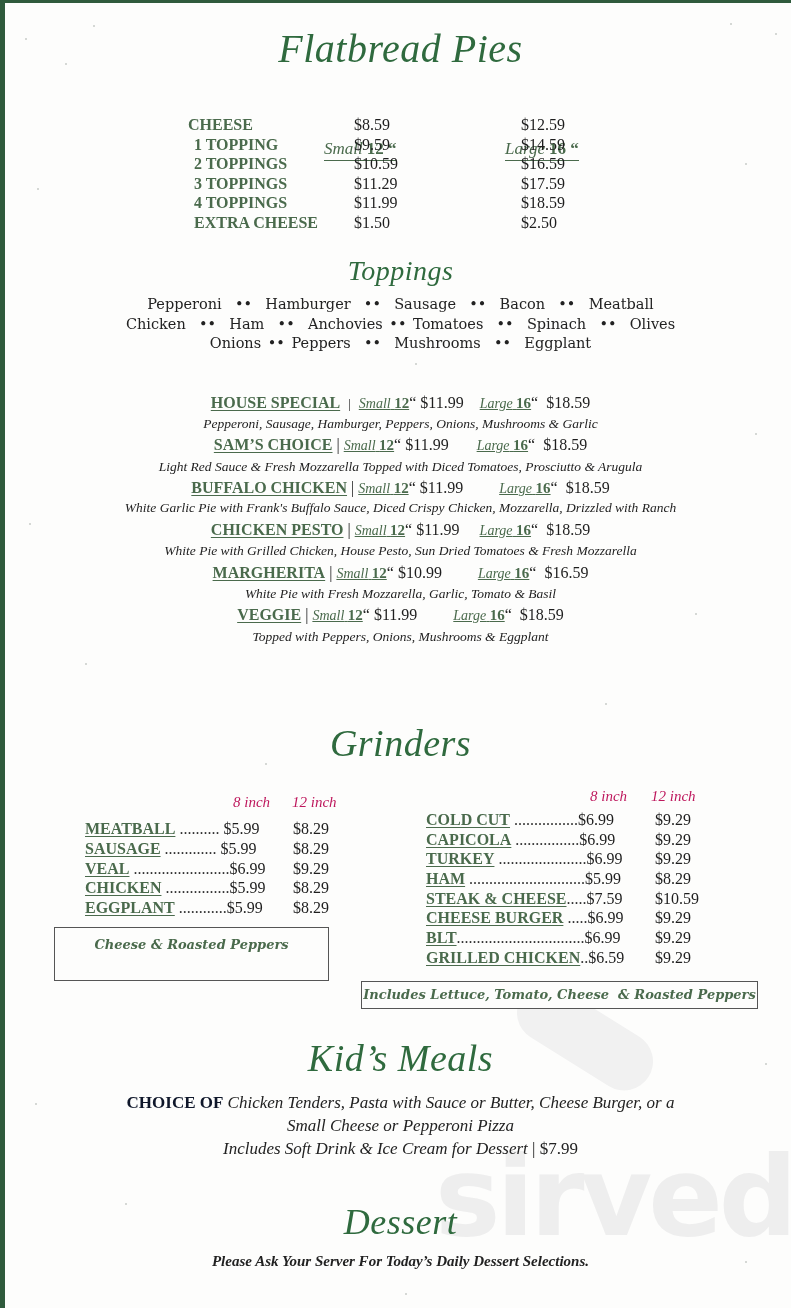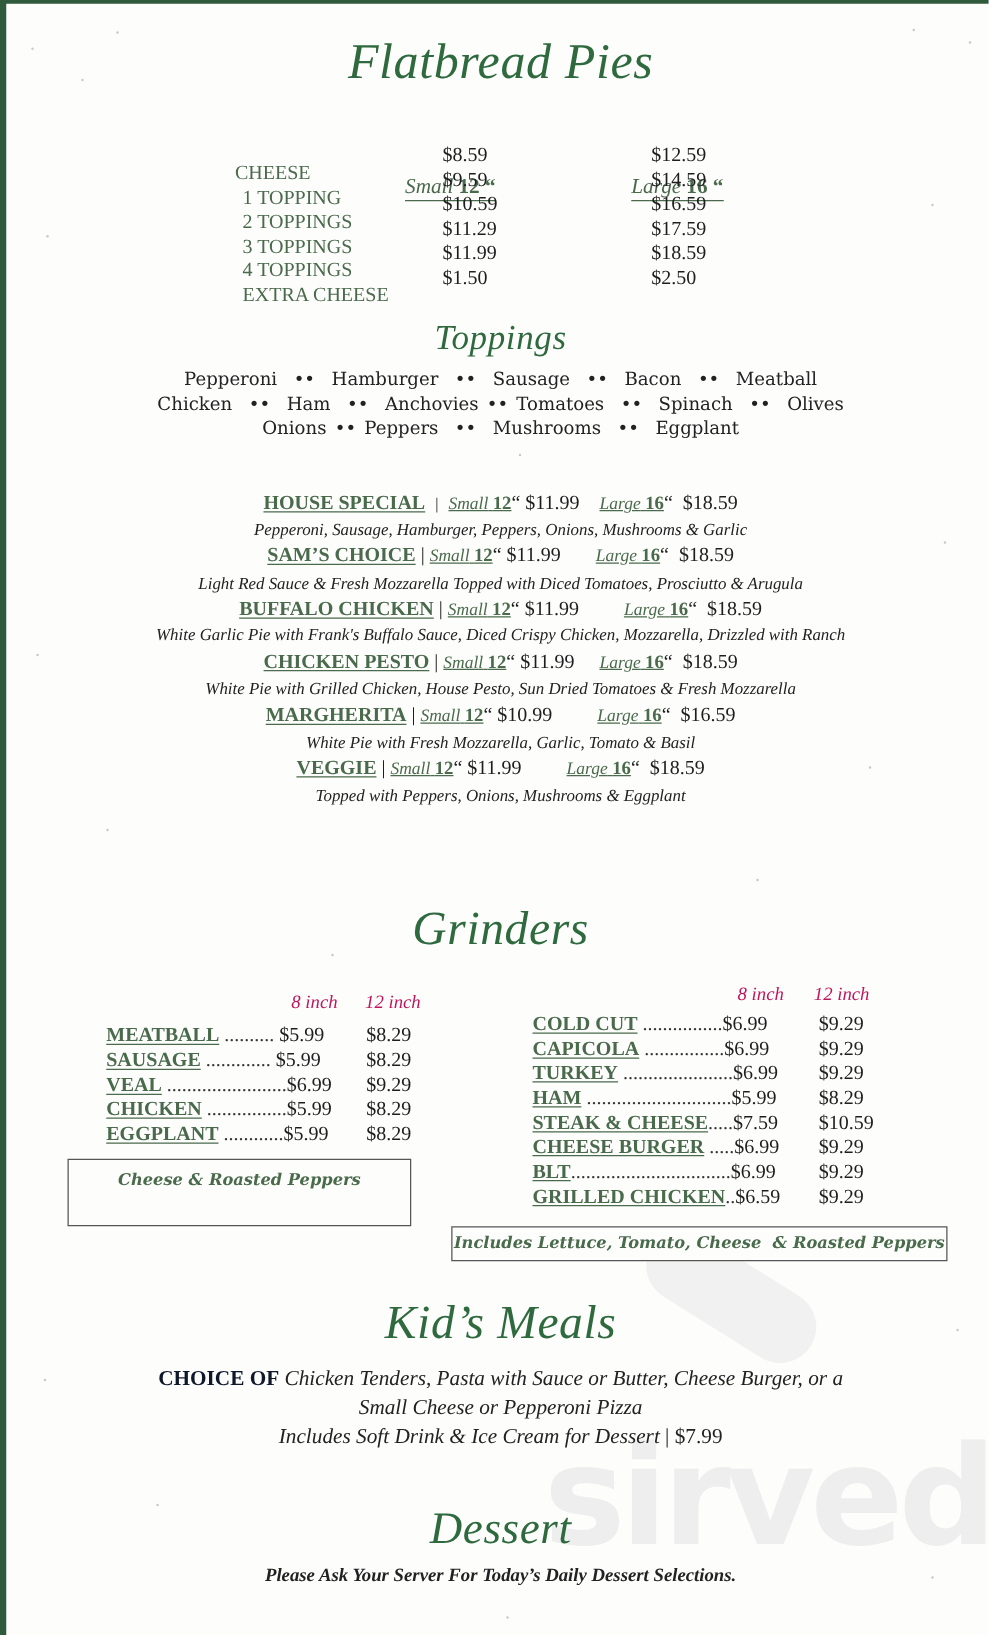--- a/index.html
+++ b/index.html
@@ -21,21 +21,21 @@
   .script-title {
     position: absolute; left: 0; width: 791px; text-align: center;
     font-family: "Liberation Serif", "DejaVu Serif", serif;
     font-style: italic; color: #2f6a3e; letter-spacing: 0.5px;
   }
 
   
   .fb-head { position: absolute; top: 88px; font-style: italic; font-size: 17px; color: #4a6a4c; border-bottom: 1px solid #4a6a4c; padding-bottom: 1px; margin-top: 48px; }
   .fb-head b { font-style: normal; font-weight: bold; font-size: 17px; margin-left: 4px; }
   .fb-row { position: absolute; left: 0; width: 791px; height: 20px; font-size: 16px; }
-  .fb-row .name { position: absolute; font-weight: normal; color: #4a6a4c; margin-top: 14px; }
+  .fb-row .name { position: absolute; font-weight: bold; color: #4a6a4c; }
   .fb-row .small { position: absolute; left: 349px; }
   .fb-row .large { position: absolute; left: 516px; }
 
   
   .toppings-line { position: absolute; left: 0; width: 791px; text-align: center; font-family: "DejaVu Serif", serif; font-size: 14.5px; color: #222; word-spacing: 2px; }
 
   
   .spec-line { position: absolute; left: 0; width: 791px; text-align: center; font-size: 16px; white-space: nowrap; }
   .spec-line .sname { font-weight: bold; color: #4a6a4c; text-decoration: underline; text-underline-offset: 2px; }
   .spec-line .size { font-style: italic; font-size: 14px; color: #4a6a4c; text-decoration: underline; }

